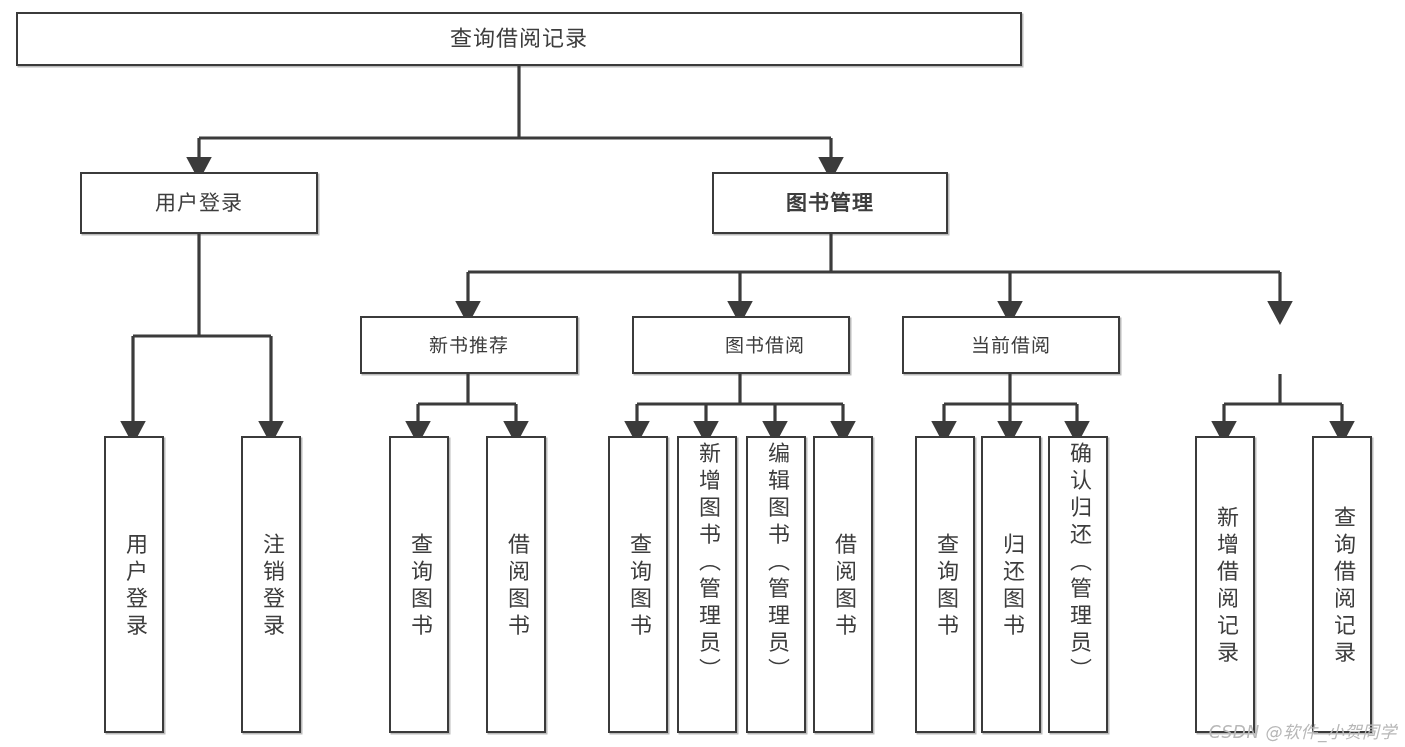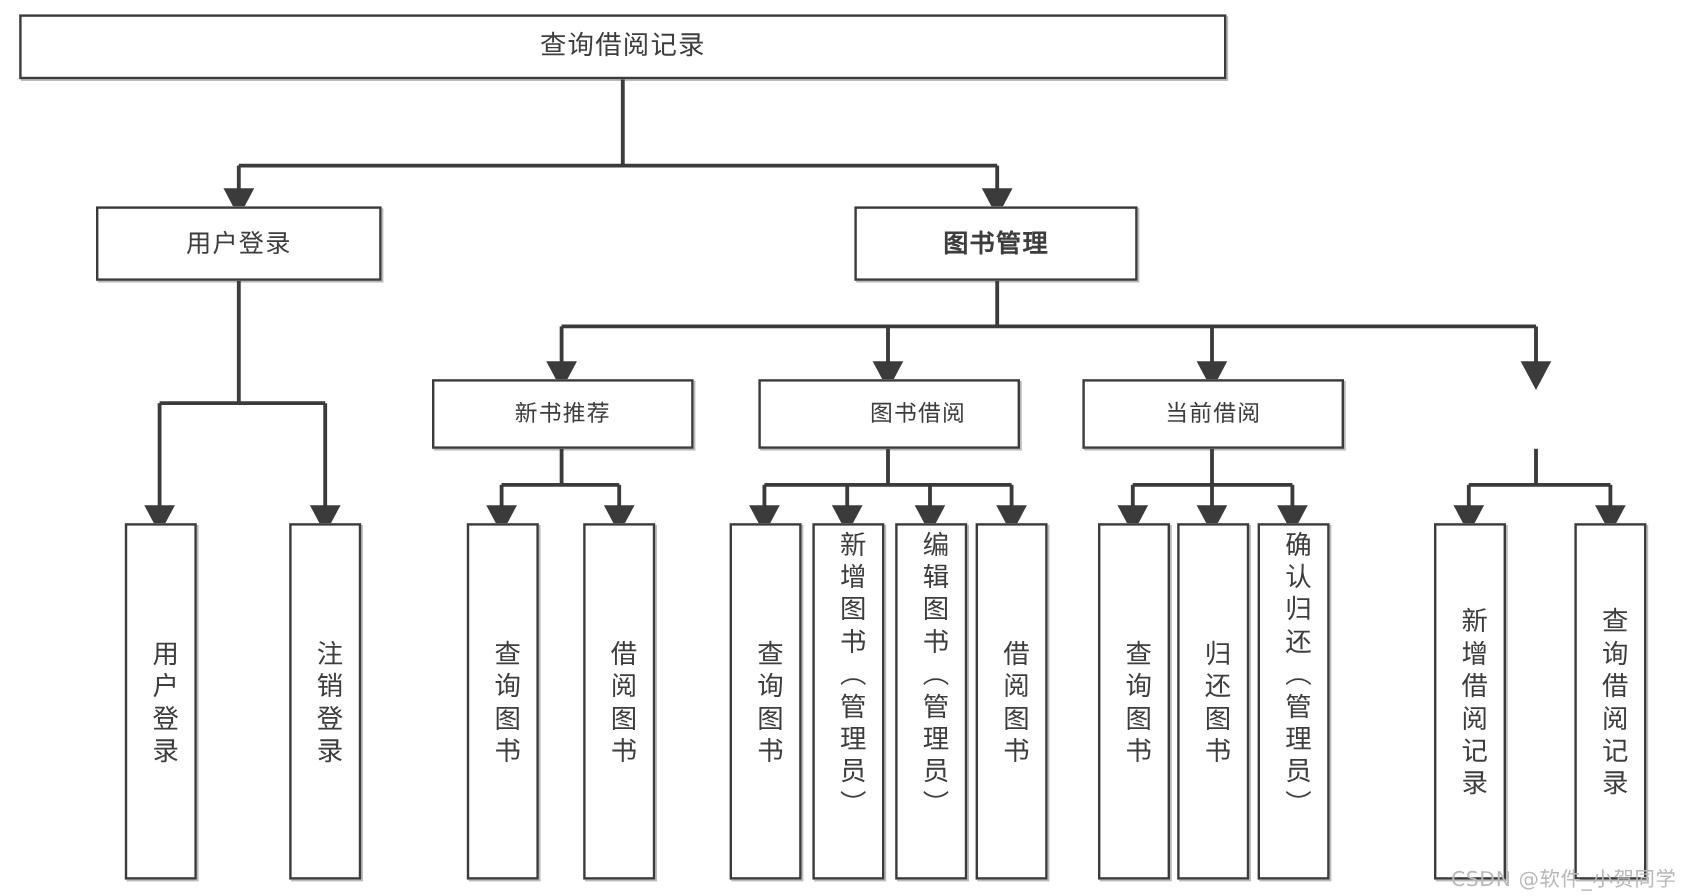--- a/index.html
+++ b/index.html
@@ -67,20 +67,21 @@
   }
   .watermark {
     position: absolute;
     right: 8px;
     bottom: 4px;
     font-size: 17px;
     color: #b8b8b8;
     letter-spacing: 0.5px;
     white-space: nowrap;
     user-select: none;
+    font-style: italic;
   }
 </style>
 </head>
 <body>
 
 <div id="diagram-root">
 
   <svg class="connector-layer" viewBox="0 0 1405 747">
     <defs>
       <marker id="arrowhead" markerWidth="11" markerHeight="11" refX="2.2" refY="4" orient="auto" markerUnits="strokeWidth">

